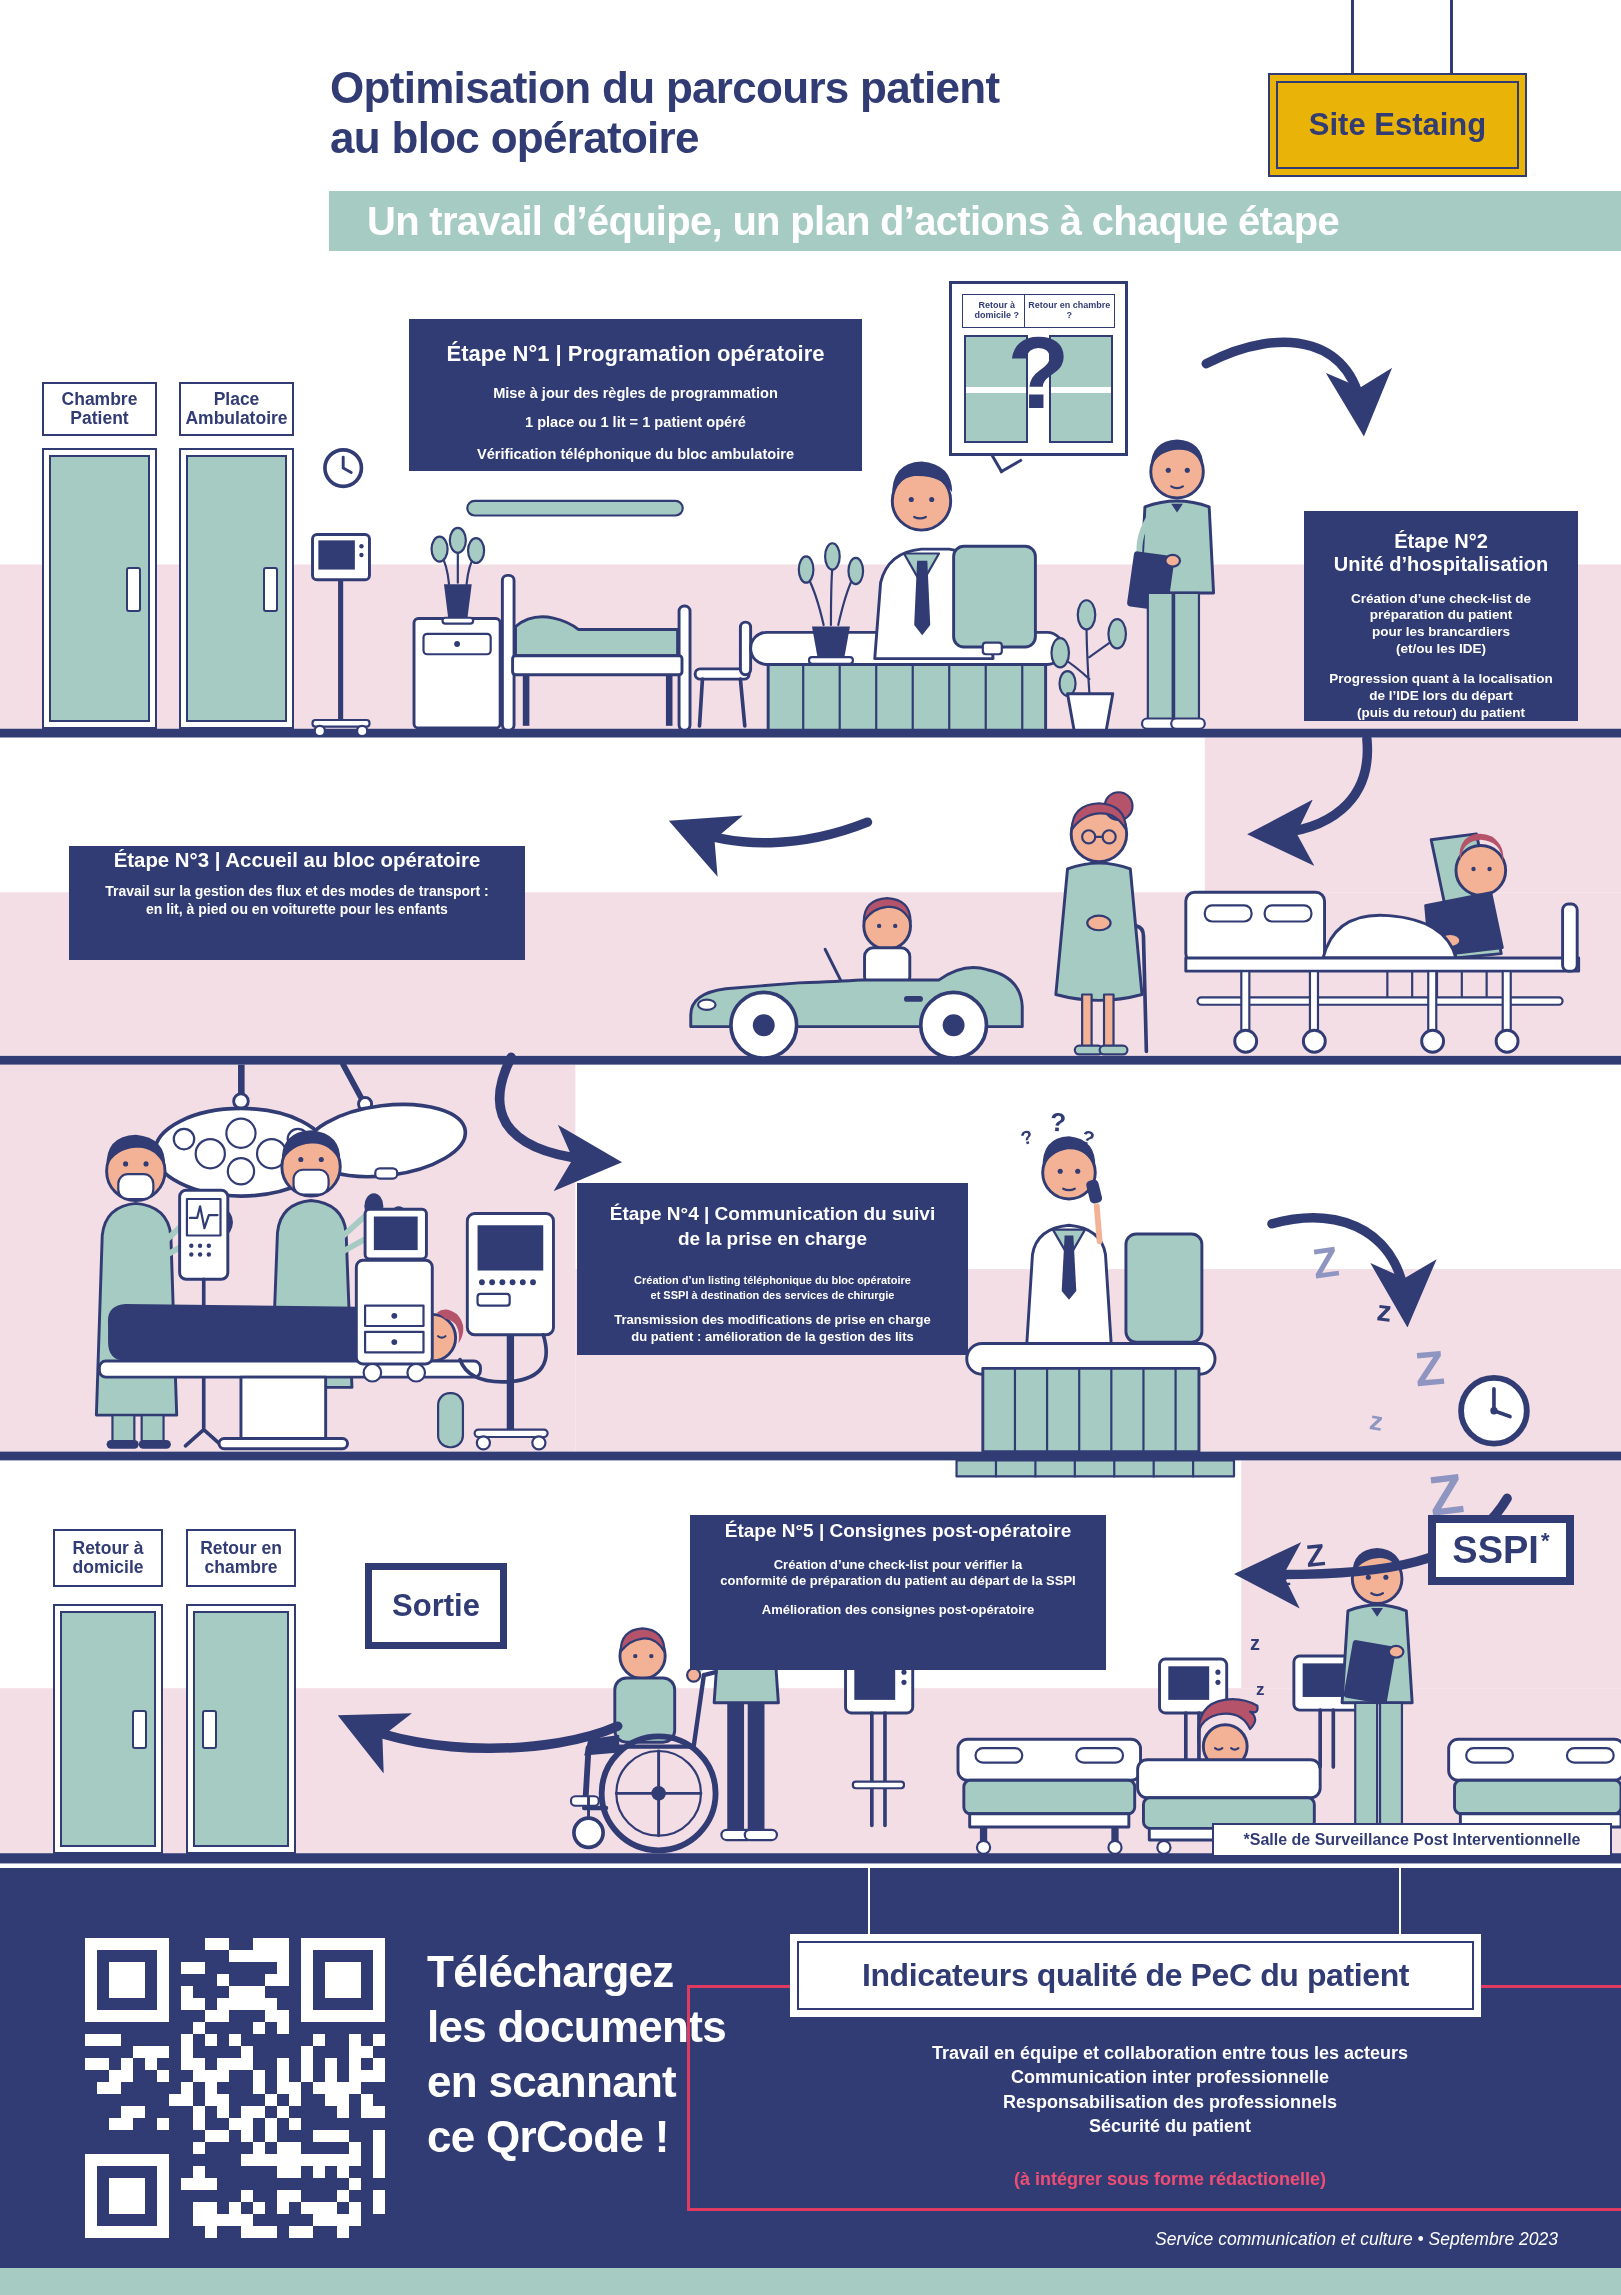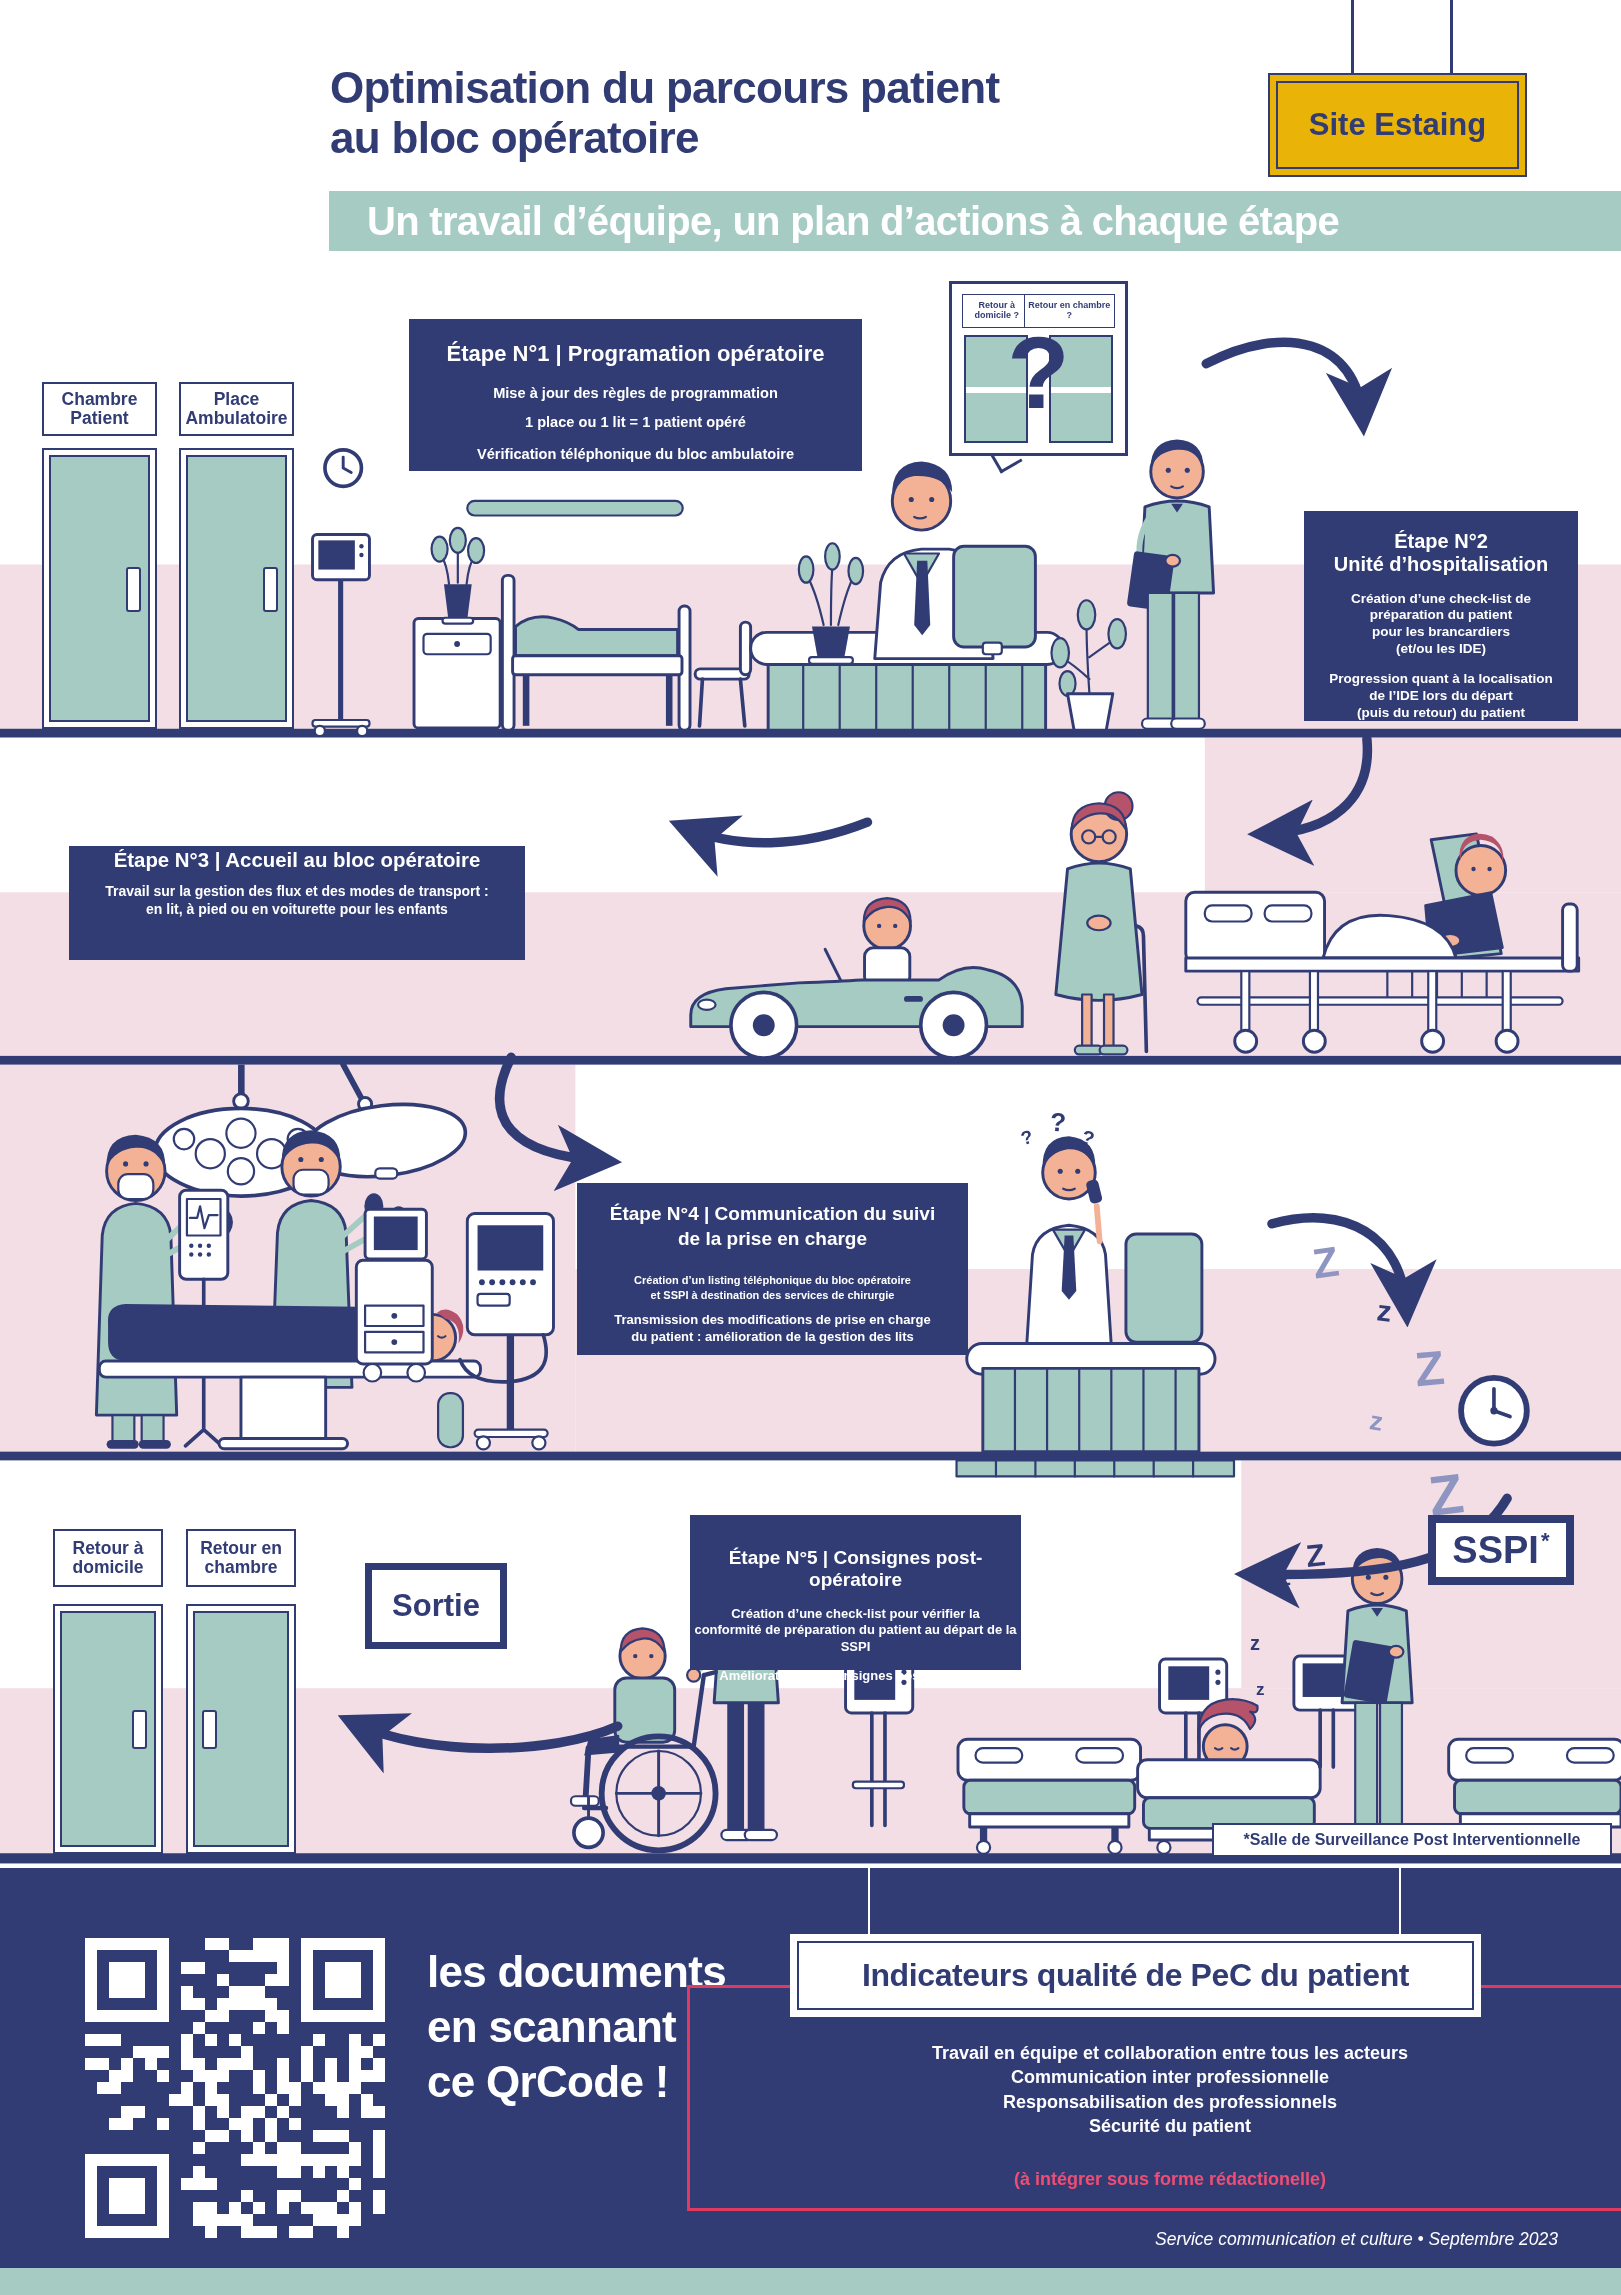--- a/index.html
+++ b/index.html
@@ -553,21 +553,21 @@
   <div class="door abs" style="left:186px;top:1604px;width:110px;height:250px">
     <div class="door-glass">
         <div class="door-handle" style="height:35px;right:auto;left:6.6px"></div>
       </div>
   </div>
 
   <div class="abs" style="left:365px;top:1563px;width:142px;height:86px;border:7.3px solid var(--navy);background:#fff;box-sizing:border-box;display:flex;align-items:center;justify-content:center;z-index:3">
     <span style="font-weight:bold;font-size:31px;color:var(--navy)">Sortie</span>
   </div>
 
-  <div class="navybox abs" style="left:690px;top:1515px;width:331px;height:155px;padding-top:32px;box-sizing:border-box">
+  <div class="navybox abs" style="left:690px;top:1515px;width:416px;height:155px;padding-top:5px;box-sizing:border-box">
     <div class="step-title" style="font-size:19px">Étape N°5 | Consignes post-opératoire</div>
     <div class="pre" style="font-size:13px;line-height:1.3;margin-top:14.6px">Création d’une check-list pour vérifier la
 conformité de préparation du patient au départ de la SSPI</div>
     <div class="pre" style="font-size:13px;line-height:1.3;margin-top:11.7px">Amélioration des consignes post-opératoire</div>
   </div>
 
   <div class="abs" style="left:1428px;top:1515px;width:146px;height:70px;border:8px solid var(--navy);background:#fff;box-sizing:border-box;display:flex;align-items:center;justify-content:center;z-index:3">
     <span style="font-weight:bold;font-size:38px;color:var(--navy)">SSPI</span>
     <sup style="font-weight:bold;font-size:22px;color:var(--navy);margin-left:2.2px;margin-top:-19px">*</sup>
   </div>
@@ -1204,20 +1204,21 @@
       <div class="on"></div>
       <div></div>
       <div></div>
       <div class="on"></div>
       <div></div>
       <div></div>
       <div></div>
     </div>
 
   <div class="abs" style="left:427px;top:1944px;z-index:3">
+    <div style="color:#fff;font-weight:bold;font-size:44px;line-height:1.25;letter-spacing:-0.7px">Téléchargez</div>
     <div style="color:#fff;font-weight:bold;font-size:44px;line-height:1.25;letter-spacing:-0.7px">les documents</div>
     <div style="color:#fff;font-weight:bold;font-size:44px;line-height:1.25;letter-spacing:-0.7px">en scannant</div>
     <div style="color:#fff;font-weight:bold;font-size:44px;line-height:1.25;letter-spacing:-0.7px">ce QrCode !</div>
   </div>
 
   <div class="abs" style="left:687px;top:1985px;width:966px;height:226px;border:3.7px solid var(--crimson);box-sizing:border-box;z-index:3">
     <div style="position:absolute;left:0;right:0;top:53px;text-align:center">
       <div style="color:#fff;font-weight:bold;font-size:18px;line-height:1.35">Travail en équipe et collaboration entre tous les acteurs</div>
       <div style="color:#fff;font-weight:bold;font-size:18px;line-height:1.35">Communication inter professionnelle</div>
       <div style="color:#fff;font-weight:bold;font-size:18px;line-height:1.35">Responsabilisation des professionnels</div>

